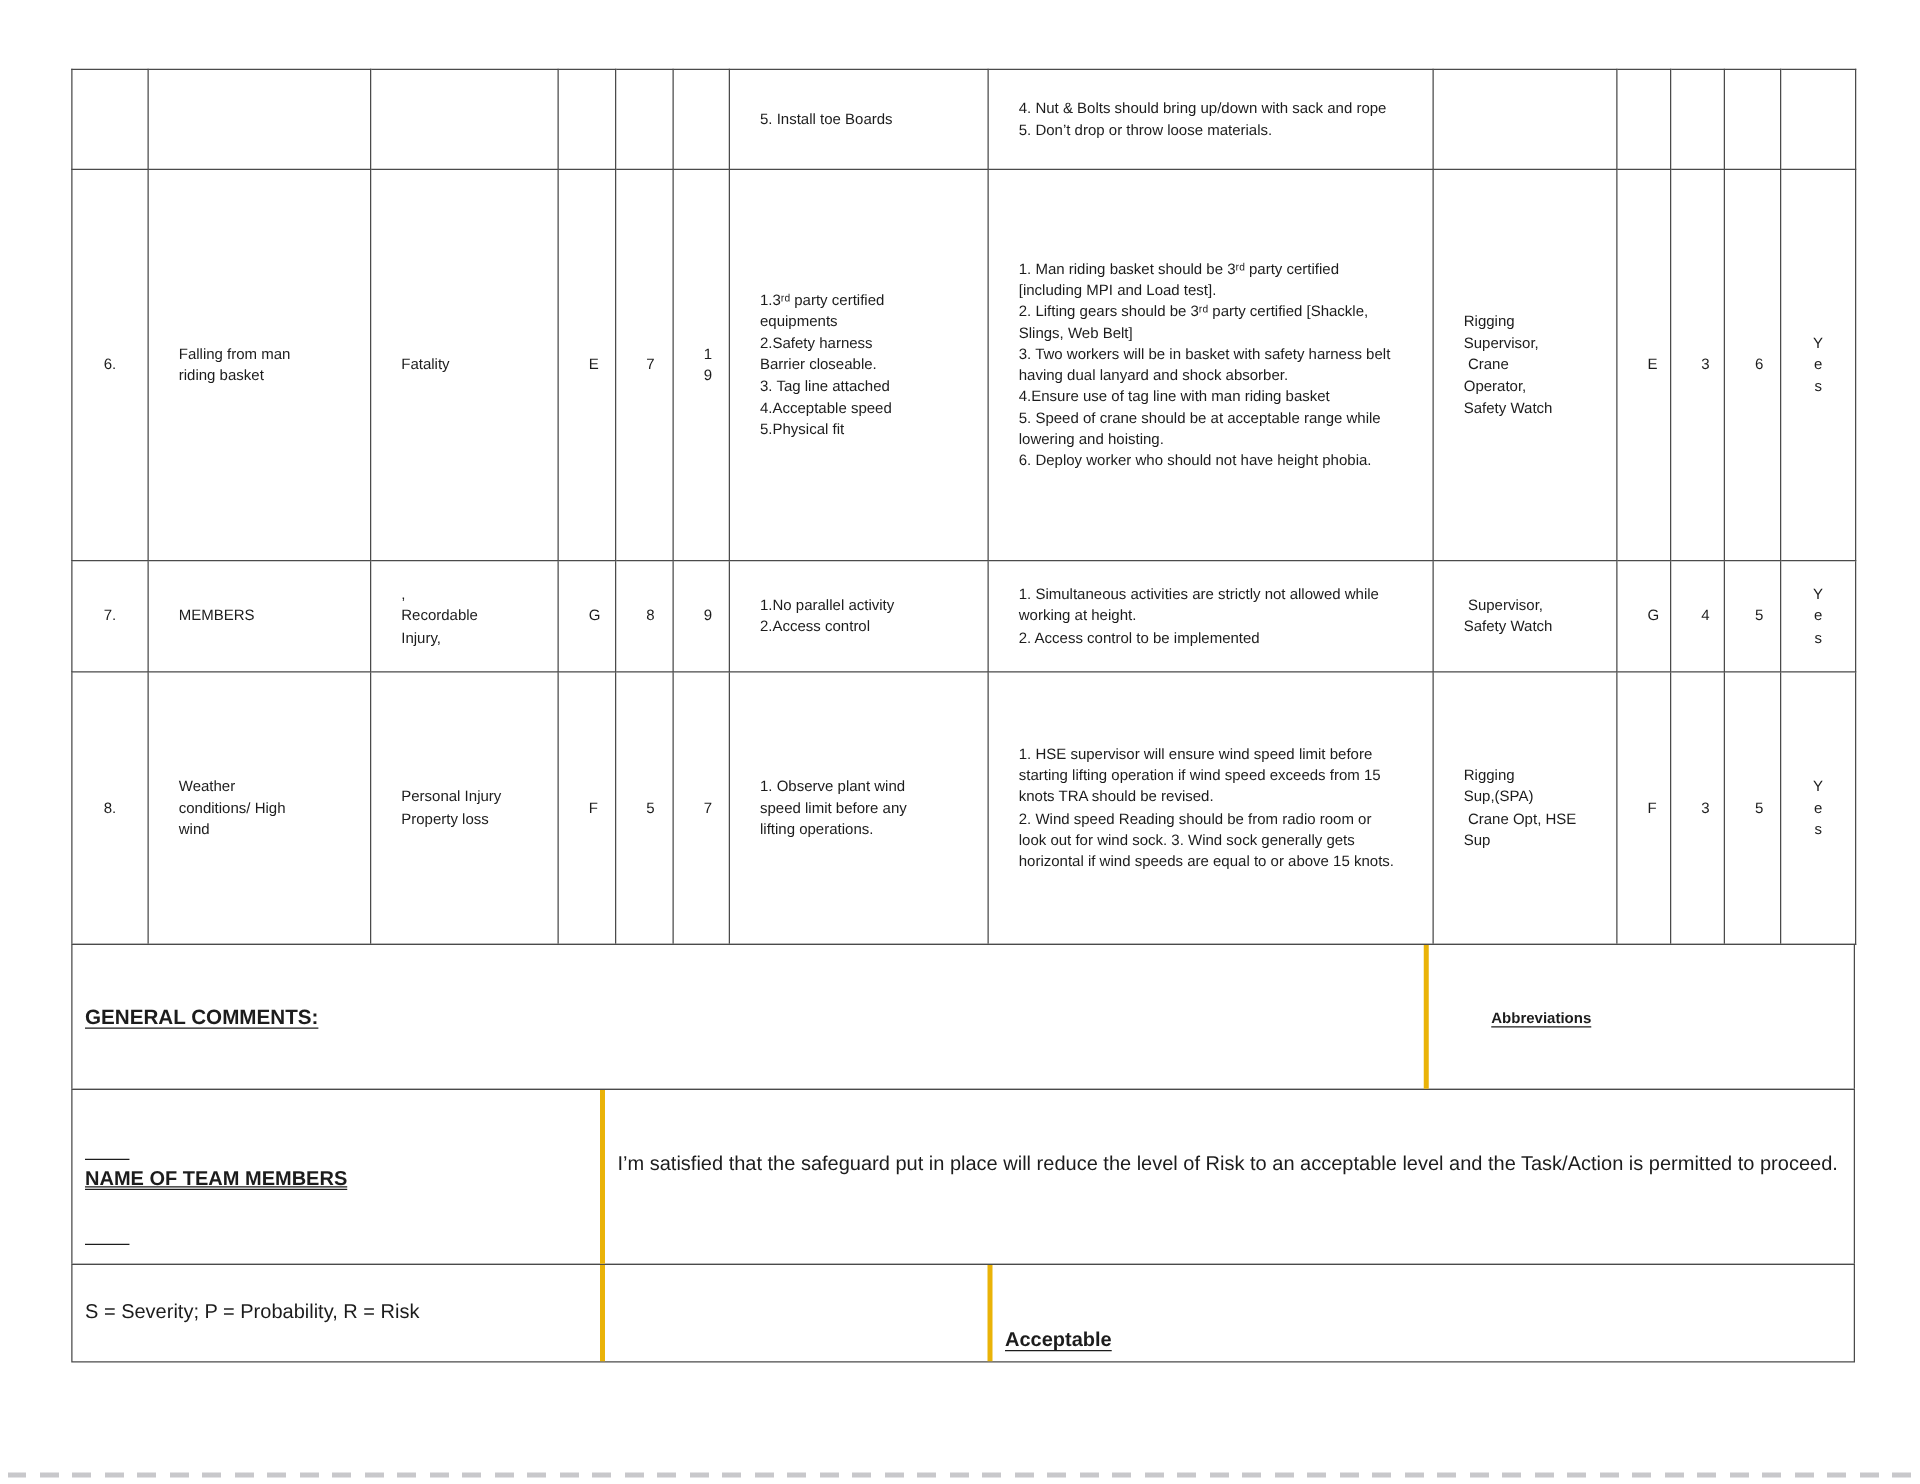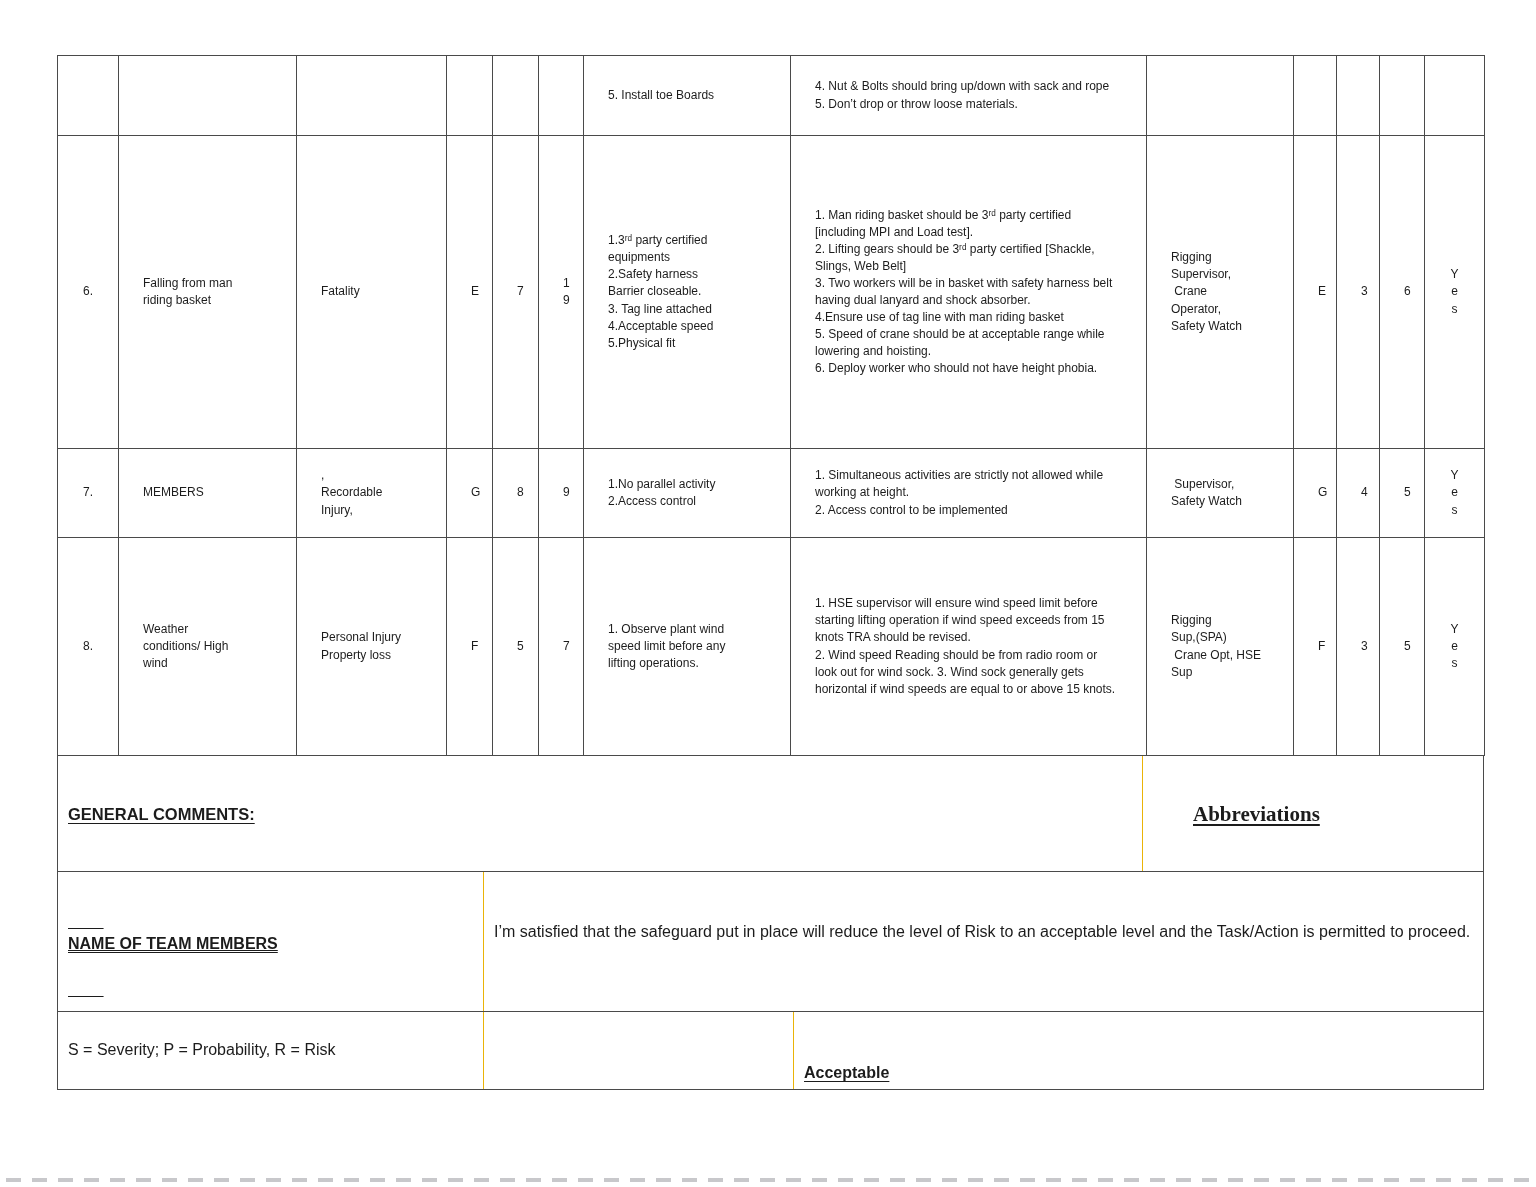--- a/index.html
+++ b/index.html
@@ -10,29 +10,29 @@
   .doc{position:absolute;left:57px;top:55px;width:1427px;}
   table.risk{border-collapse:collapse;table-layout:fixed;width:1427px;}
   table.risk td{
     border:1px solid #4a4a4a;font-size:12px;line-height:1.42;
     padding:3px 24px;vertical-align:middle;white-space:pre-wrap;overflow:hidden;
     word-wrap:break-word;
   }
   td.tc{text-align:center;padding:3px 2px;}
   td.vtop{vertical-align:top;}
   .frow{display:flex;border:1px solid #4a4a4a;margin-top:-1px;box-sizing:border-box;width:1427px;background:#fff;}
-  .fcell{box-sizing:border-box;border-right:1px solid #eab308;font-size:16px;line-height:1.42;white-space:pre-wrap;overflow:hidden;}
+  .fcell{box-sizing:border-box;border-right:4px solid #eab308;font-size:16px;line-height:1.42;white-space:pre-wrap;overflow:hidden;}
   .fcell:last-child{border-right:none;}
   .h{font-weight:bold;text-decoration:underline;text-underline-offset:3px;}
   
   .row-comments{height:117px;}
   .comments-left{flex:1;padding:2px 10px;}
   .comments-left .title{font-size:16.5px;}
   .abbr{width:340px;padding:2px 0;border-right:none !important;}
-  .abbr .title{padding-left:50px;font-size:21px;line-height:23.5px;font-family:Liberation Serif, serif;}
+  .abbr .title{padding-left:50px;font-size:12px;line-height:23.5px;}
   
   .row-members{height:141px;}
   .cell-team{width:426px;padding:16px 10px 4px 10px;text-decoration:underline;}
   .cell-team .line{margin-top:7px;line-height:23px;}
   .cell-sign{width:310px;padding:4px 10px;}
   .cell-approve{flex:1;padding:4px 10px;}
   .cell-approve .title{line-height:22px;}
   .cell-approve .body{line-height:22px;}
   
   .row-bottom{height:79px;}

